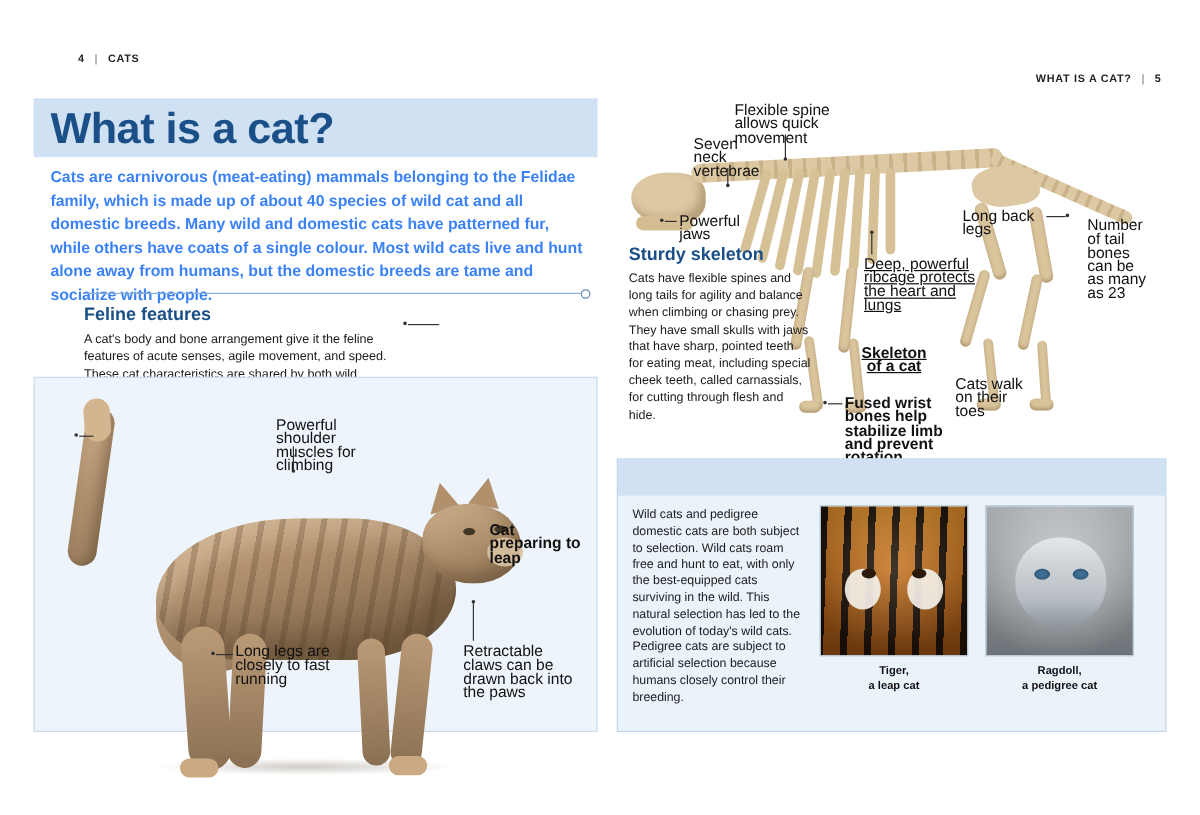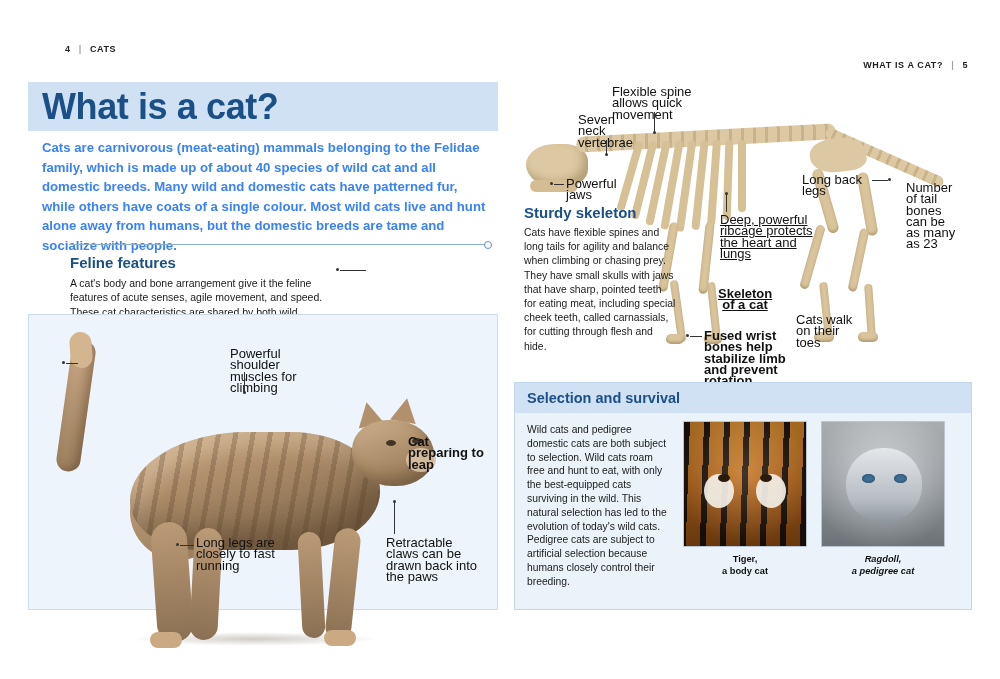--- a/index.html
+++ b/index.html
@@ -409,21 +409,21 @@
   }
   .cap {
     position: absolute;
     text-align: center;
     font-size: 9.3px;
     line-height: 12px;
     font-weight: bold;
     color: #111;
   }
   .cap.tiger { left: 168px; top: 170px; width: 124px; }
-  .cap.rag   { left: 306px; top: 170px; width: 124px; font-style: italic; }
+  .cap.rag   { left: 306px; top: 170px; width: 124px; }
 </style>
 </head>
 <body>
 
 <div class="spread">
 
   <div class="runhead left">
     <span class="folio">4</span>
     <span class="sep">|</span>
     <span>CATS</span>
@@ -558,33 +558,32 @@
     <div class="callout bold" style="left:204px; top:206px; width:54px; text-align:center;text-decoration:underline;">Skeleton of a cat</div>
 
     <div class="callout" style="left:190px; top:248px; width:96px;font-weight:bold;">Fused wrist bones help stabilize limb and prevent rotation</div>
     <div class="leader h" style="left:176px; top:254px; width:12px;"></div>
     <div class="dot" style="left:172px; top:252px;"></div>
 
     <div class="callout" style="left:282px; top:232px; width:62px;">Cats walk on their toes</div>
 
     <div class="ss-panel">
       <div class="ss-band"></div>
-      <div class="ss-title">Selection and survival</div>
       <div class="ss-body">Wild cats and pedigree domestic cats are both subject to selection. Wild cats roam free and hunt to eat, with only the best-equipped cats surviving in the wild. This natural selection has led to the evolution of today's wild cats. Pedigree cats are subject to artificial selection because humans closely control their breeding.</div>
 
       <div class="photo photo-tiger">
         <div class="tiger-face"></div>
         <div class="tiger-cheek" style="left:20px; top:52px;"></div>
         <div class="tiger-cheek" style="left:72px; top:52px;"></div>
         <div class="t-eye" style="left:34px; top:52px;"></div>
         <div class="t-eye" style="left:76px; top:52px;"></div>
       </div>
       <div class="cap tiger">
         <span>Tiger,</span><br>
-        <span>a body cat</span>
+        <span>a leap cat</span>
       </div>
 
       <div class="photo photo-rag">
         <div class="rag-face"></div>
         <div class="r-eye" style="left:40px; top:52px;"></div>
         <div class="r-eye" style="left:72px; top:52px;"></div>
       </div>
       <div class="cap rag">
         <span>Ragdoll,</span><br>
         <span>a pedigree cat</span>

